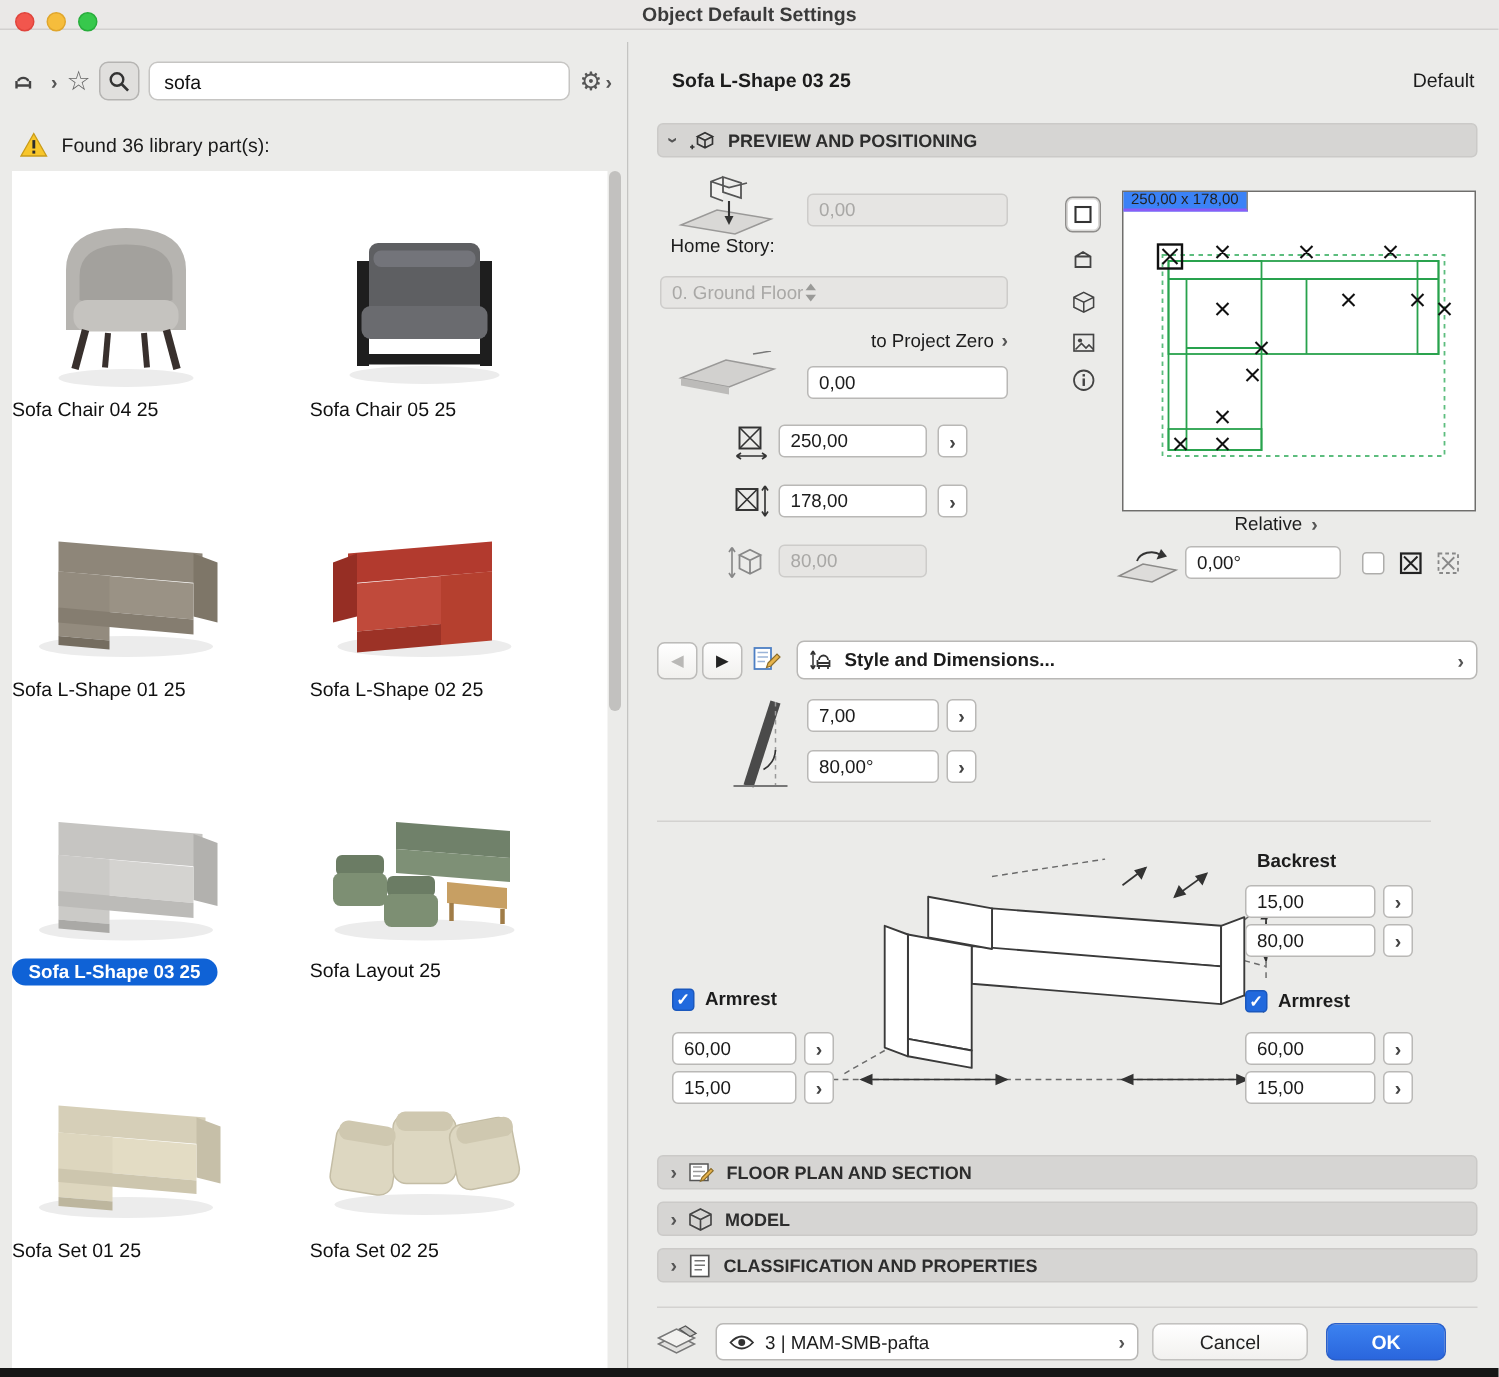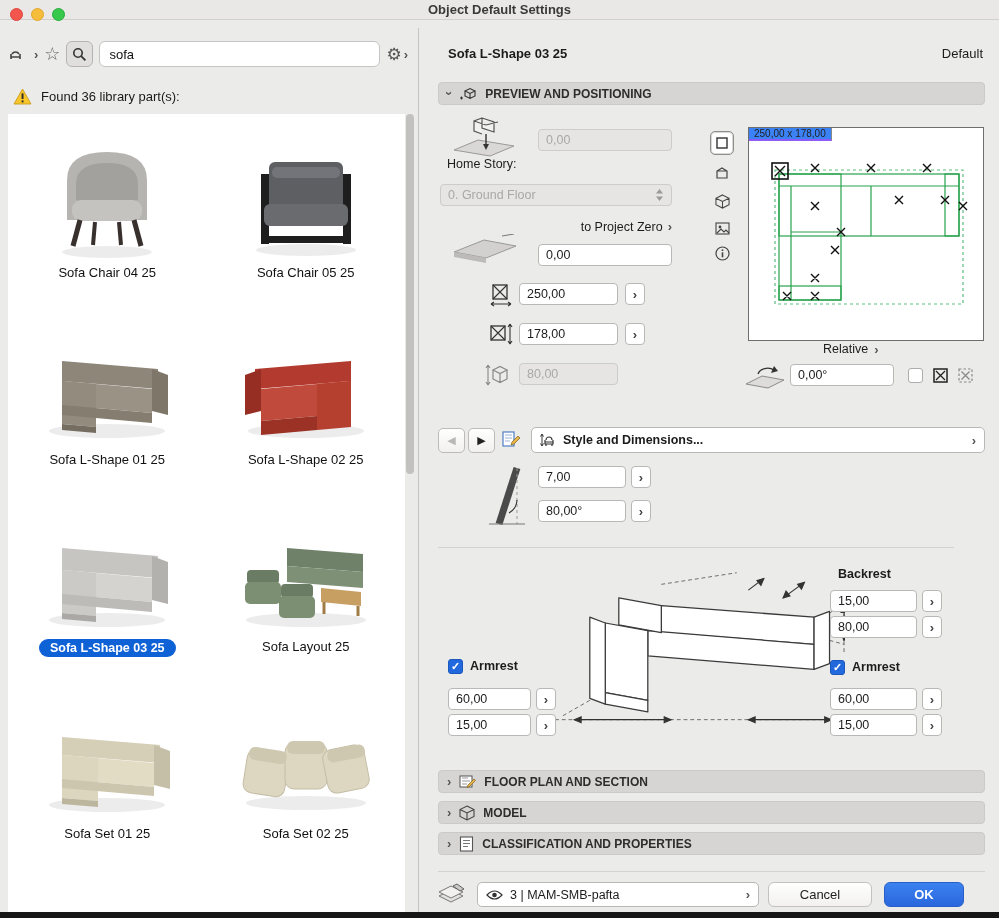--- a/index.html
+++ b/index.html
@@ -17,21 +17,21 @@
   
   .left{position:absolute;top:28px;left:0;width:419px;bottom:6px;background:#ebebe9;border-right:1px solid #c4c4c2}
   .searchrow{position:absolute;top:12px;left:8px;right:10px;height:28px;display:flex;align-items:center;gap:6px}
   .toolglyph{font-size:15px;color:#555;display:flex;align-items:center}
   .sq-btn{width:27px;height:26px;border:1px solid #b5b4b2;border-radius:6px;background:#e0dfdd;display:flex;align-items:center;justify-content:center}
   .search-input{flex:1;height:26px;border:1px solid #c6c5c3;border-radius:6px;background:#fff;padding:0 9px;font-size:13px;color:#111;outline:none}
   .gearbox{display:flex;align-items:center;gap:2px;color:#555}
   .results{position:absolute;top:60px;left:13px;display:flex;align-items:center;gap:9px;font-size:13px;color:#1a1a1a}
   .list{position:absolute;top:86px;left:8px;right:13px;bottom:0;background:#fff;overflow:hidden}
   .grid{display:grid;grid-template-columns:1fr 1fr;padding-top:8px}
-  .cell{height:187px;display:flex;flex-direction:column;align-items:center;padding-top:8px}
+  .cell{height:187px;display:flex;flex-direction:column;align-items:flex-start;padding-top:8px}
   .thumb{width:152px;height:130px;display:flex;align-items:flex-end;justify-content:center}
   .lbl{margin-top:5px;font-size:13px;color:#111;white-space:nowrap}
   .lbl.sel{background:#0f62d6;color:#fff;font-weight:bold;font-size:12.5px;border-radius:10px;padding:2px 11px}
   .scrollbar{position:absolute;right:3px;top:86px;bottom:10px;width:9px}
   .scrollthumb{position:absolute;top:0;left:0;width:8px;height:360px;background:#c2c1bf;border-radius:4px}
   
   .right{position:absolute;top:28px;left:419px;right:0;bottom:6px;background:#ebebe9}
   .f{position:absolute;height:22px;background:#fff;border:1px solid #b9b8b6;border-radius:4px;font-size:12.5px;color:#1c1c1c;display:flex;align-items:center;padding:0 7px}
   .f.dis{background:#e6e5e3;border-color:#cdccca;color:#a9a8a6}
   .step{position:absolute;width:20px;height:22px;background:#fff;border:1px solid #b9b8b6;border-radius:4px;display:flex;align-items:center;justify-content:center;font-size:13px;color:#444;font-weight:bold}
@@ -248,21 +248,21 @@
 
     <svg class="abs" style="left:33px;top:88px" width="66" height="44" viewBox="0 0 66 44">
         <polygon points="2,34 26,24 62,30 38,40" fill="#d9d8d6" stroke="#9a9998" stroke-width="1"></polygon>
         <path d="M30 2 l12 4 v10 l-12-4 Z M30 2 l-8 3 v10 l8 3 M22 5 l12 4 12-3" fill="#f2f1ef" stroke="#555" stroke-width="1.2"></path>
         <line x1="34" y1="18" x2="34" y2="30" stroke="#333" stroke-width="1.4"></line>
         <polygon points="31,28 37,28 34,34" fill="#333"></polygon>
       </svg>
     <div class="f dis" style="left:119px;top:101px;width:134px">0,00</div>
 
     <div class="label" style="left:28px;top:129px">Home Story:</div>
-    <div class="f dis" style="left:21px;top:156px;width:232px;justify-content:space-between">
+    <div class="f dis" style="left:21px;top:156px;width:232px;justify-content:flex-start">
       <span>0. Ground Floor</span>
       <svg width="9" height="14" viewBox="0 0 9 14">
           <polygon points="4.5,1 8,5.5 1,5.5" fill="#9a9a98"></polygon>
           <polygon points="4.5,13 8,8.5 1,8.5" fill="#9a9a98"></polygon>
         </svg>
     </div>
 
     <svg class="abs" style="left:33px;top:206px" width="66" height="30" viewBox="0 0 66 30">
         <polygon points="2,18 32,6 64,12 34,24" fill="#d2d1cf" stroke="#9a9998" stroke-width="1"></polygon>
         <polygon points="2,18 34,24 34,29 2,23" fill="#bcbbb9"></polygon>

